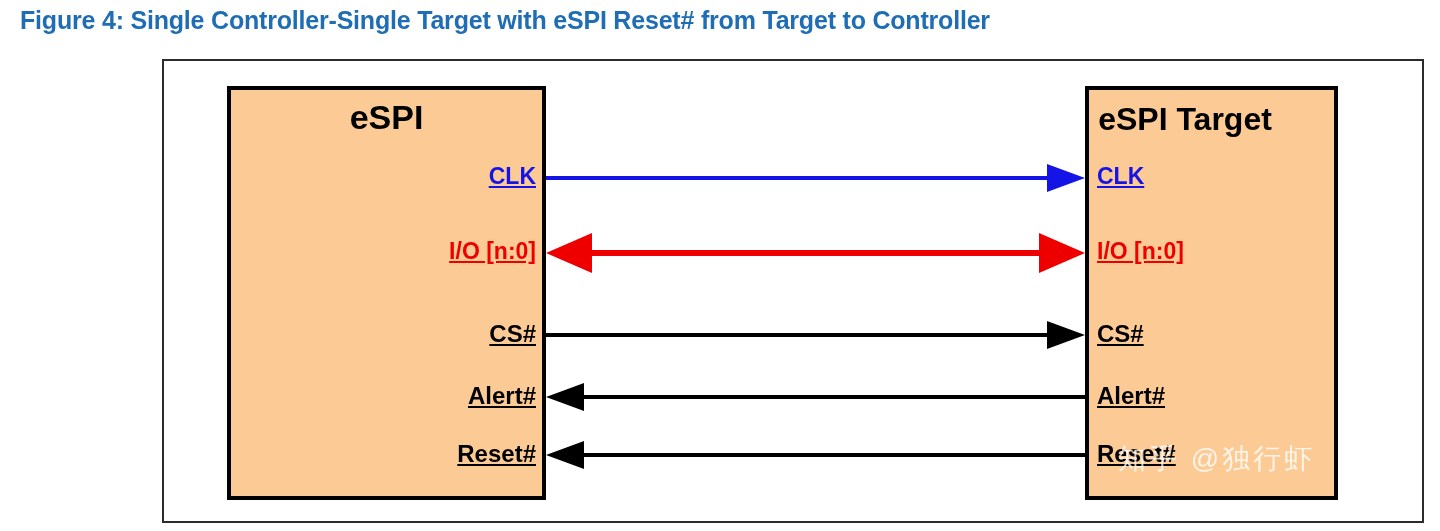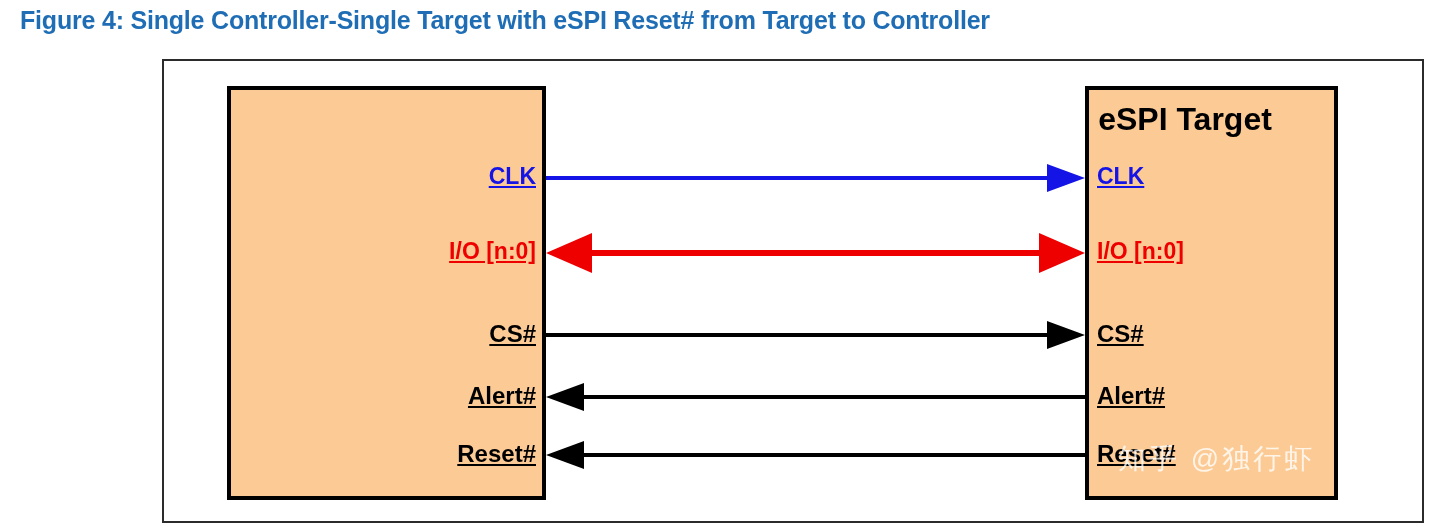--- a/index.html
+++ b/index.html
@@ -136,21 +136,21 @@
     </g>
     <g>
       <line x1="578" y1="455" x2="1085" y2="455" stroke="#000000" stroke-width="4"></line>
       <polygon points="546,455 584,441 584,469" fill="#000000"></polygon>
     </g>
   </svg>
 
 <div class="block" id="controller-block"></div>
 <div class="block" id="target-block"></div>
 
-<div class="block-title" id="controller-title"></div>
+<div class="block-title" id="controller-title"><div>eSPI</div></div>
 <div class="block-title" id="target-title">eSPI Target</div>
 
 <div id="pin-labels">
     <div class="pin-label left-side" style="color: rgb(20, 20, 230); font-size: 23px; left: 250px; width: 286px; top: 165.12px;">CLK</div>
     <div class="pin-label right-side" style="color: rgb(20, 20, 230); font-size: 23px; left: 1097px; top: 165.12px;">CLK</div>
     <div class="pin-label left-side" style="color: rgb(238, 0, 0); font-size: 23px; left: 250px; width: 286px; top: 240.12px;">I/O [n:0]</div>
     <div class="pin-label right-side" style="color: rgb(238, 0, 0); font-size: 23px; left: 1097px; top: 240.12px;">I/O [n:0]</div>
     <div class="pin-label left-side" style="color: rgb(0, 0, 0); font-size: 24px; left: 250px; width: 286px; top: 321.56px;">CS#</div>
     <div class="pin-label right-side" style="color: rgb(0, 0, 0); font-size: 24px; left: 1097px; top: 321.56px;">CS#</div>
     <div class="pin-label left-side" style="color: rgb(0, 0, 0); font-size: 24px; left: 250px; width: 286px; top: 383.56px;">Alert#</div>

